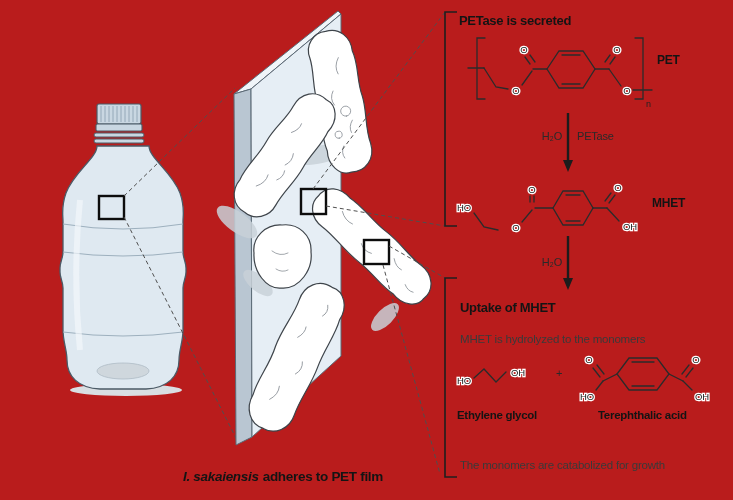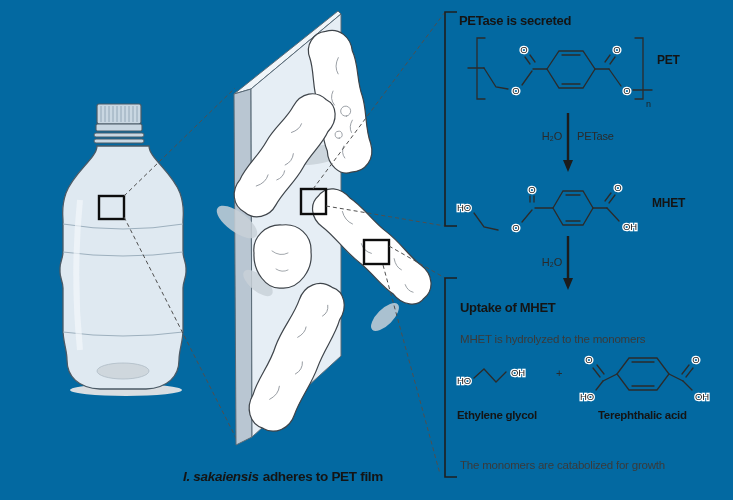--- a/index.html
+++ b/index.html
@@ -1,16 +1,16 @@
 <!DOCTYPE html>
 <html><head>
 <meta charset="utf-8">
 <style>
   html,body{margin:0;padding:0;background:#ffffff;}
-  .stage{position:relative;width:733px;height:500px;background:#0369a1;overflow:hidden;
+  .stage{position:relative;width:733px;height:500px;background:#b91c1c;overflow:hidden;
          font-family:"Liberation Sans",sans-serif;}
   svg{position:absolute;left:0;top:0;}
   text{font-family:"Liberation Sans",sans-serif;}
   .h-bold{font-size:13px;font-weight:bold;fill:#141414;letter-spacing:-0.3px;}
   .body-txt{font-size:11.5px;fill:#3a3a3a;letter-spacing:-0.2px;}
   .chem-label{font-size:12px;font-weight:bold;fill:#141414;letter-spacing:-0.2px;}
   .rxn{font-size:11px;fill:#2a2a2a;letter-spacing:-0.2px;}
   .atom{font-size:9.5px;fill:#222;text-anchor:middle;paint-order:stroke;stroke:#fff;stroke-width:2.5px;}
   .sub{font-size:9px;fill:#222;}
   .mono-label{font-size:11.5px;font-weight:bold;fill:#141414;letter-spacing:-0.3px;}

